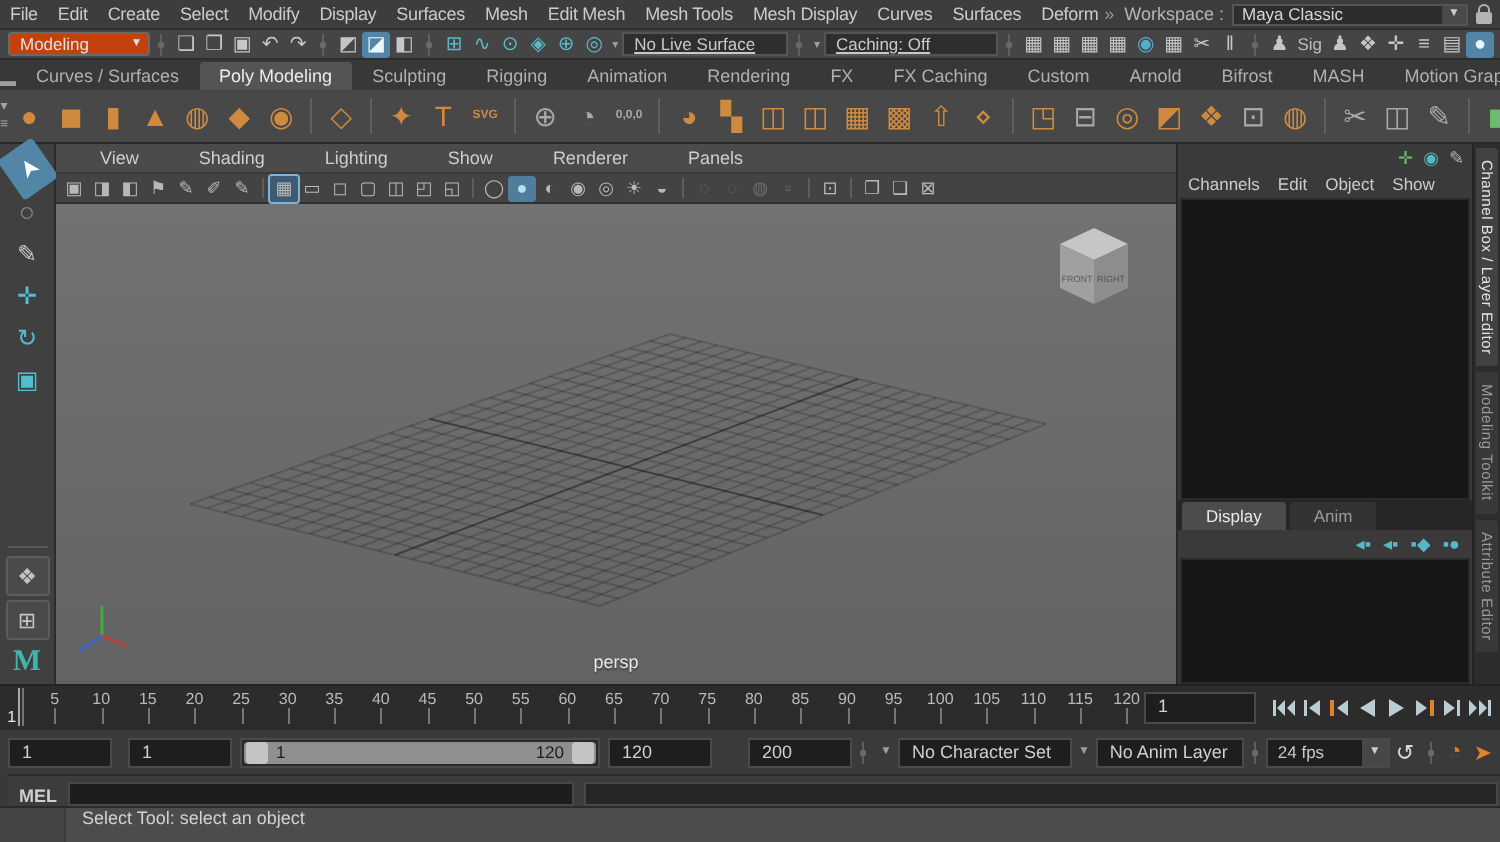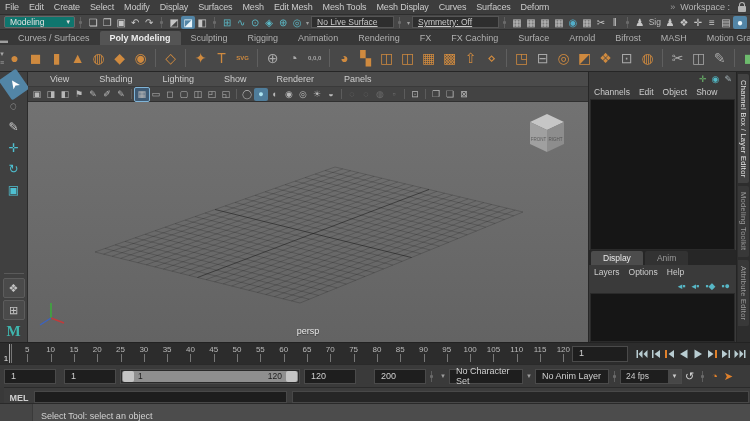--- a/index.html
+++ b/index.html
@@ -10,52 +10,52 @@
 
   
   #menubar   { top:0;   left:0; width:750px; height:15px; background:#3d3d3d; display:flex; align-items:center; border-bottom:1px solid #2e2e2e; }
   #statusline{ top:15px; left:0; width:750px; height:15px; background:#454545; display:flex; align-items:center; border-bottom:1px solid #2e2e2e; }
   #shelftabs { top:30px; left:0; width:750px; height:15px; background:#383838; display:flex; align-items:flex-end; }
   #shelf     { top:45px; left:0; width:750px; height:27px; background:#484848; display:flex; align-items:center; border-bottom:1px solid #262626; }
   #main      { top:72px; left:0; width:750px; height:270px; }
   #timerow   { top:342px; left:0; width:750px; height:22px; background:#2c2c2c; display:flex; border-top:1px solid #222; }
   #rangerow  { top:364px; left:0; width:750px; height:23px; background:#3a3a3a; display:flex; align-items:center; border-top:1px solid #2a2a2a; }
   #melrow    { top:387px; left:4px; width:750px; height:16px; background:#3c3c3c; display:flex; align-items:flex-end; border-top:1px solid #2a2a2a; }
-  #helprow   { top:403px; left:0; width:750px; height:18px; background:#4c4c4c; display:flex; align-items:flex-end; border-top:1px solid #2a2a2a; }
+  #helprow   { top:403px; left:0; width:750px; height:18px; background:#4c4c4c; display:flex; align-items:flex-start; border-top:1px solid #2a2a2a; }
 
   
   .menu-item { color:#cbcbcb; font-size:9px; padding:0 5px; letter-spacing:-0.15px; white-space:nowrap; cursor:default; }
   #menus { display:flex; overflow:hidden; flex:1; }
   .overflow { color:#9a9a9a; font-size:9px; padding:0 3px; }
   .ws-label { color:#b5b5b5; font-size:9px; margin:0 4px 0 2px; white-space:nowrap; }
   .ws-select { width:118px; height:11px; background:#2d2d2d; border:1px solid #555; display:flex; align-items:center; color:#d6d6d6; font-size:8.5px; padding-left:4px; }
   .ws-select .caret { margin-left:auto; background:#4a4a4a; height:100%; width:12px; font-size:6px; color:#ccc; display:flex; align-items:center; justify-content:center; }
   .lockwrap { width:16px; display:flex; justify-content:center; }
   .lock { width:8px; height:6px; background:#b3b3b3; border-radius:1px; position:relative; margin-top:3px; }
   .lock:before { content:""; position:absolute; top:-4px; left:1px; width:4px; height:4px; border:1.2px solid #b3b3b3; border-bottom:none; border-radius:3px 3px 0 0; }
 
   
-  .mode-select { width:72px; height:12px; margin-left:4px; background:#0f766e; border:1px solid #696969; border-radius:2px; display:flex; align-items:center; color:#e2e2e2; font-size:8.5px; padding-left:5px; }
+  .mode-select { width:72px; height:12px; margin-left:4px; background:#c2410c; border:1px solid #696969; border-radius:2px; display:flex; align-items:center; color:#e2e2e2; font-size:8.5px; padding-left:5px; }
   .mode-select .caret { margin-left:auto; font-size:6px; color:#ddd; padding-right:3px; }
   .vsep { width:1px; height:11px; background:#5e5e5e; margin:0 5px; position:relative; }
   .vsep:after { content:""; position:absolute; left:-1px; top:4px; width:3px; height:3px; background:#6a6a6a; border-radius:1px; }
   .sicon2 { width:14px; height:13px; display:flex; align-items:center; justify-content:center; font-size:10px; color:#c6c6c6; }
   .sicon2.teal { color:#5bb9c7; }
   .sicon2.blue { color:#52aec9; }
   .sicon2.active { background:#5285a6; border-radius:2px; color:#eaf6fb; }
   .sicon2.tiny { font-size:6px; width:7px; color:#9e9e9e; }
   .field { background:#2e2e2e; border:1px solid #555; color:#c9c9c9; font-size:8.5px; height:12px; display:flex; align-items:center; padding-left:5px;text-decoration:underline; }
   #livesurface { width:84px; }
   #symmetry { width:88px; }
   .signin-text { color:#bdbdbd; font-size:8.5px; margin:0 2px; }
 
   
   .tabbar-icon { color:#9f9f9f; font-size:8px; width:14px; text-align:center; }
   .shelf-tab { color:#b0b0b0; font-size:9px; padding:2px 10px 2px; white-space:nowrap; }
-  .shelf-tab.active { background:#545454; color:#ececec; border-radius:2px 2px 0 0;font-weight:bold; }
+  .shelf-tab.active { background:#545454; color:#ececec; border-radius:2px 2px 0 0; }
 
   
   #shelf-left { width:18px; display:flex; flex-direction:column; align-items:center; color:#a5a5a5; }
   #shelf-left span { font-size:7px; line-height:9px; }
   .sicon { width:21px; height:24px; display:flex; align-items:center; justify-content:center; font-size:14px; }
   .sicon.orange { color:#cf8a3f; } .sicon.grey { color:#a8a8a8; } .sicon.green { color:#6dbb6d; }
   .sicon.txt { font-size:6px; font-weight:bold; letter-spacing:0; }
   .sicon.sep { width:1px; height:18px; background:#5f5f5f; margin:0 4px; font-size:0; }
 
   
@@ -153,20 +153,24 @@
         <span class="menu-item">Mesh</span>
         <span class="menu-item">Edit Mesh</span>
         <span class="menu-item">Mesh Tools</span>
         <span class="menu-item">Mesh Display</span>
         <span class="menu-item">Curves</span>
         <span class="menu-item">Surfaces</span>
         <span class="menu-item">Deform</span>
       </div>
     <span class="overflow">»</span>
     <span class="ws-label">Workspace :</span>
+    <div class="ws-select">
+      <span>Maya Classic</span>
+      <span class="caret">▼</span>
+    </div>
     <span class="lockwrap">
         <span class="lock"></span>
       </span>
   </div>
 
   <div id="statusline" class="abs">
     <div class="mode-select">
       <span>Modeling</span>
       <span class="caret">▼</span>
     </div>
@@ -193,21 +197,21 @@
         <span class="sicon2 teal">∿</span>
         <span class="sicon2 teal">⊙</span>
         <span class="sicon2 teal">◈</span>
         <span class="sicon2 teal">⊕</span>
         <span class="sicon2 teal">◎</span>
         <span class="sicon2 tiny">▾</span>
       </div>
     <div class="field" id="livesurface">No Live Surface</div>
     <span class="vsep"></span>
     <span class="sicon2 tiny">▾</span>
-    <div class="field" id="symmetry">Symmetry: Off</div>
+    <div class="field" id="symmetry">Caching: Off</div>
     <span class="vsep"></span>
     <div style="display:flex">
 
     <span class="sicon2">▦</span>
         <span class="sicon2">▦</span>
         <span class="sicon2">▦</span>
         <span class="sicon2">▦</span>
         <span class="sicon2 blue">◉</span>
         <span class="sicon2">▦</span>
         <span class="sicon2">✂</span>
@@ -233,21 +237,21 @@
     <div style="display:flex">
 
     <span class="shelf-tab">Curves / Surfaces</span>
         <span class="shelf-tab active">Poly Modeling</span>
         <span class="shelf-tab">Sculpting</span>
         <span class="shelf-tab">Rigging</span>
         <span class="shelf-tab">Animation</span>
         <span class="shelf-tab">Rendering</span>
         <span class="shelf-tab">FX</span>
         <span class="shelf-tab">FX Caching</span>
-        <span class="shelf-tab">Surface</span>
+        <span class="shelf-tab">Custom</span>
         <span class="shelf-tab">Arnold</span>
         <span class="shelf-tab">Bifrost</span>
         <span class="shelf-tab">MASH</span>
         <span class="shelf-tab">Motion Graphics</span>
       </div>
   </div>
 
   <div id="shelf" class="abs">
     <div id="shelf-left">
 
@@ -450,26 +454,20 @@
           <span class="cb-menu-item">Edit</span>
           <span class="cb-menu-item">Object</span>
           <span class="cb-menu-item">Show</span>
         </div>
       <div id="cb-content" class="panel-black"></div>
       <div id="layer-tabs">
 
       <span class="layer-tab active">Display</span>
           <span class="layer-tab">Anim</span>
         </div>
-      <div id="layer-menus">
-
-      <span class="cb-menu-item">Layers</span>
-          <span class="cb-menu-item">Options</span>
-          <span class="cb-menu-item">Help</span>
-        </div>
       <div id="layer-icons">
 
       <span>◂▪</span>
           <span>◂▪</span>
           <span>▪◆</span>
           <span>▪●</span>
         </div>
       <div id="layer-content" class="panel-black"></div>
     </div>
 
@@ -646,21 +644,21 @@
         <span class="range-handle"></span>
         <span class="minlab">1</span>
         <span class="maxlab">120</span>
         <span class="range-handle"></span>
       </div>
     </div>
     <div class="rfield" style="width:52px">120</div>
     <div class="rfield" style="width:52px;margin-left:18px">200</div>
     <span class="vsep"></span>
     <span class="caret-sm">▼</span>
-    <div class="rfield" style="width:74px">No Character Set</div>
+    <div class="rfield" style="width:87px">No Character Set</div>
     <span class="caret-sm">▼</span>
     <div class="rfield" style="width:74px">No Anim Layer</div>
     <span class="vsep"></span>
     <div id="fps-select">
       <span>24 fps</span>
       <span class="caret">▼</span>
     </div>
     <span class="anim-icon">↺</span>
     <span class="vsep"></span>
     <span class="anim-icon orange">◔</span>

